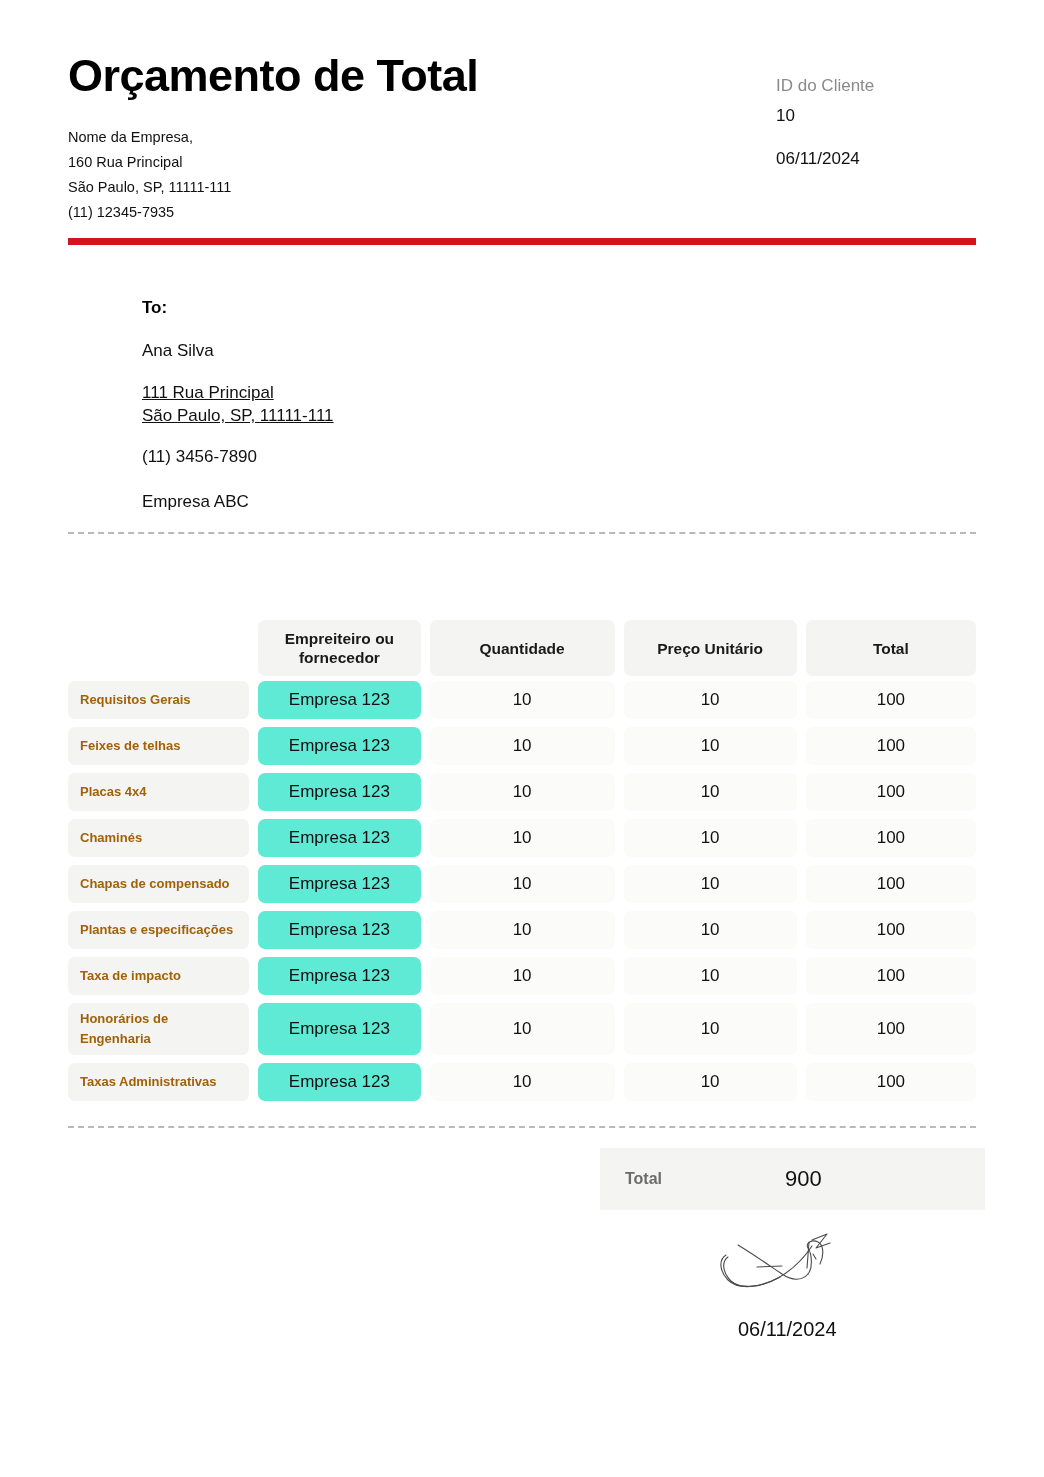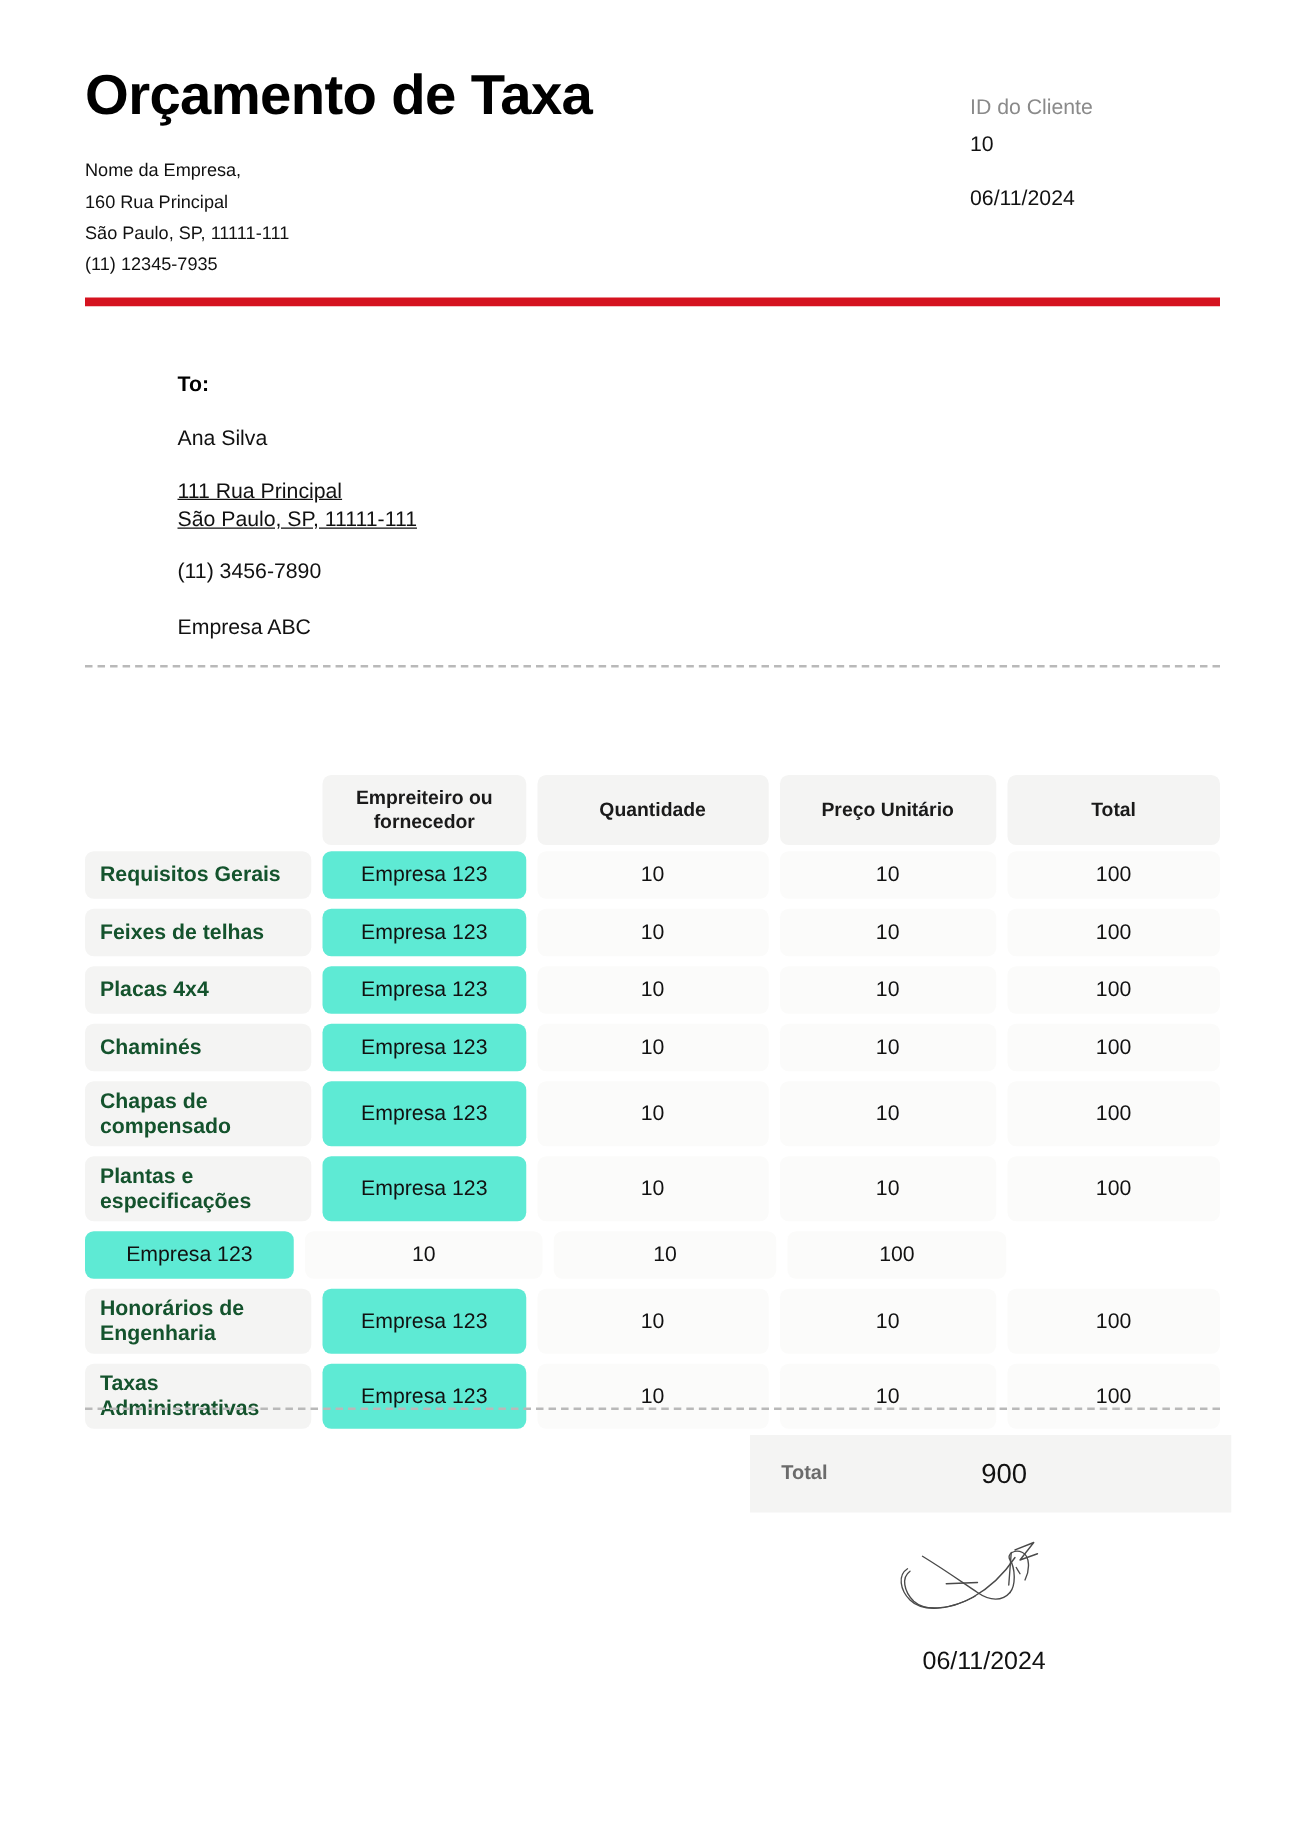--- a/index.html
+++ b/index.html
@@ -145,22 +145,22 @@
     padding: 6px 8px;
   }
   .c-label {
     width: 186px;
     margin-right: 9px;
     justify-content: flex-start;
     text-align: left;
     padding-left: 12px;
     padding-right: 10px;
     font-weight: bold;
-    font-size: 17px;
-    color: #14532d;
+    font-size: 13px;
+    color: #a16207;
     line-height: 20px;
   }
   .c-vendor {
     width: 167px;
     margin-right: 9px;
     font-size: 17px;
     color: #111;
   }
   .c-qty {
     width: 190px;
@@ -254,21 +254,21 @@
     color: #111;
   }
 </style>
 </head>
 <body>
 
 <div class="page">
 
   <div class="header">
     <div class="header-left">
-      <div class="doc-title">Orçamento de Taxa</div>
+      <div class="doc-title">Orçamento de Total</div>
       <div class="company-line">Nome da Empresa,</div>
       <div class="company-line">160 Rua Principal</div>
       <div class="company-line">São Paulo, SP, 11111-111</div>
       <div class="company-line">(11) 12345-7935</div>
     </div>
     <div class="header-right">
       <div class="client-id-label">ID do Cliente</div>
       <div class="client-id-value">10</div>
       <div class="header-date">06/11/2024</div>
     </div>
@@ -334,20 +334,21 @@
           <div class="cell c-total">100</div>
         </div>
         <div class="trow body-row">
           <div class="cell c-label">Plantas e especificações</div>
           <div class="cell c-vendor">Empresa 123</div>
           <div class="cell c-qty">10</div>
           <div class="cell c-price">10</div>
           <div class="cell c-total">100</div>
         </div>
         <div class="trow body-row">
+          <div class="cell c-label">Taxa de impacto</div>
           <div class="cell c-vendor">Empresa 123</div>
           <div class="cell c-qty">10</div>
           <div class="cell c-price">10</div>
           <div class="cell c-total">100</div>
         </div>
         <div class="trow body-row">
           <div class="cell c-label">Honorários de Engenharia</div>
           <div class="cell c-vendor">Empresa 123</div>
           <div class="cell c-qty">10</div>
           <div class="cell c-price">10</div>

